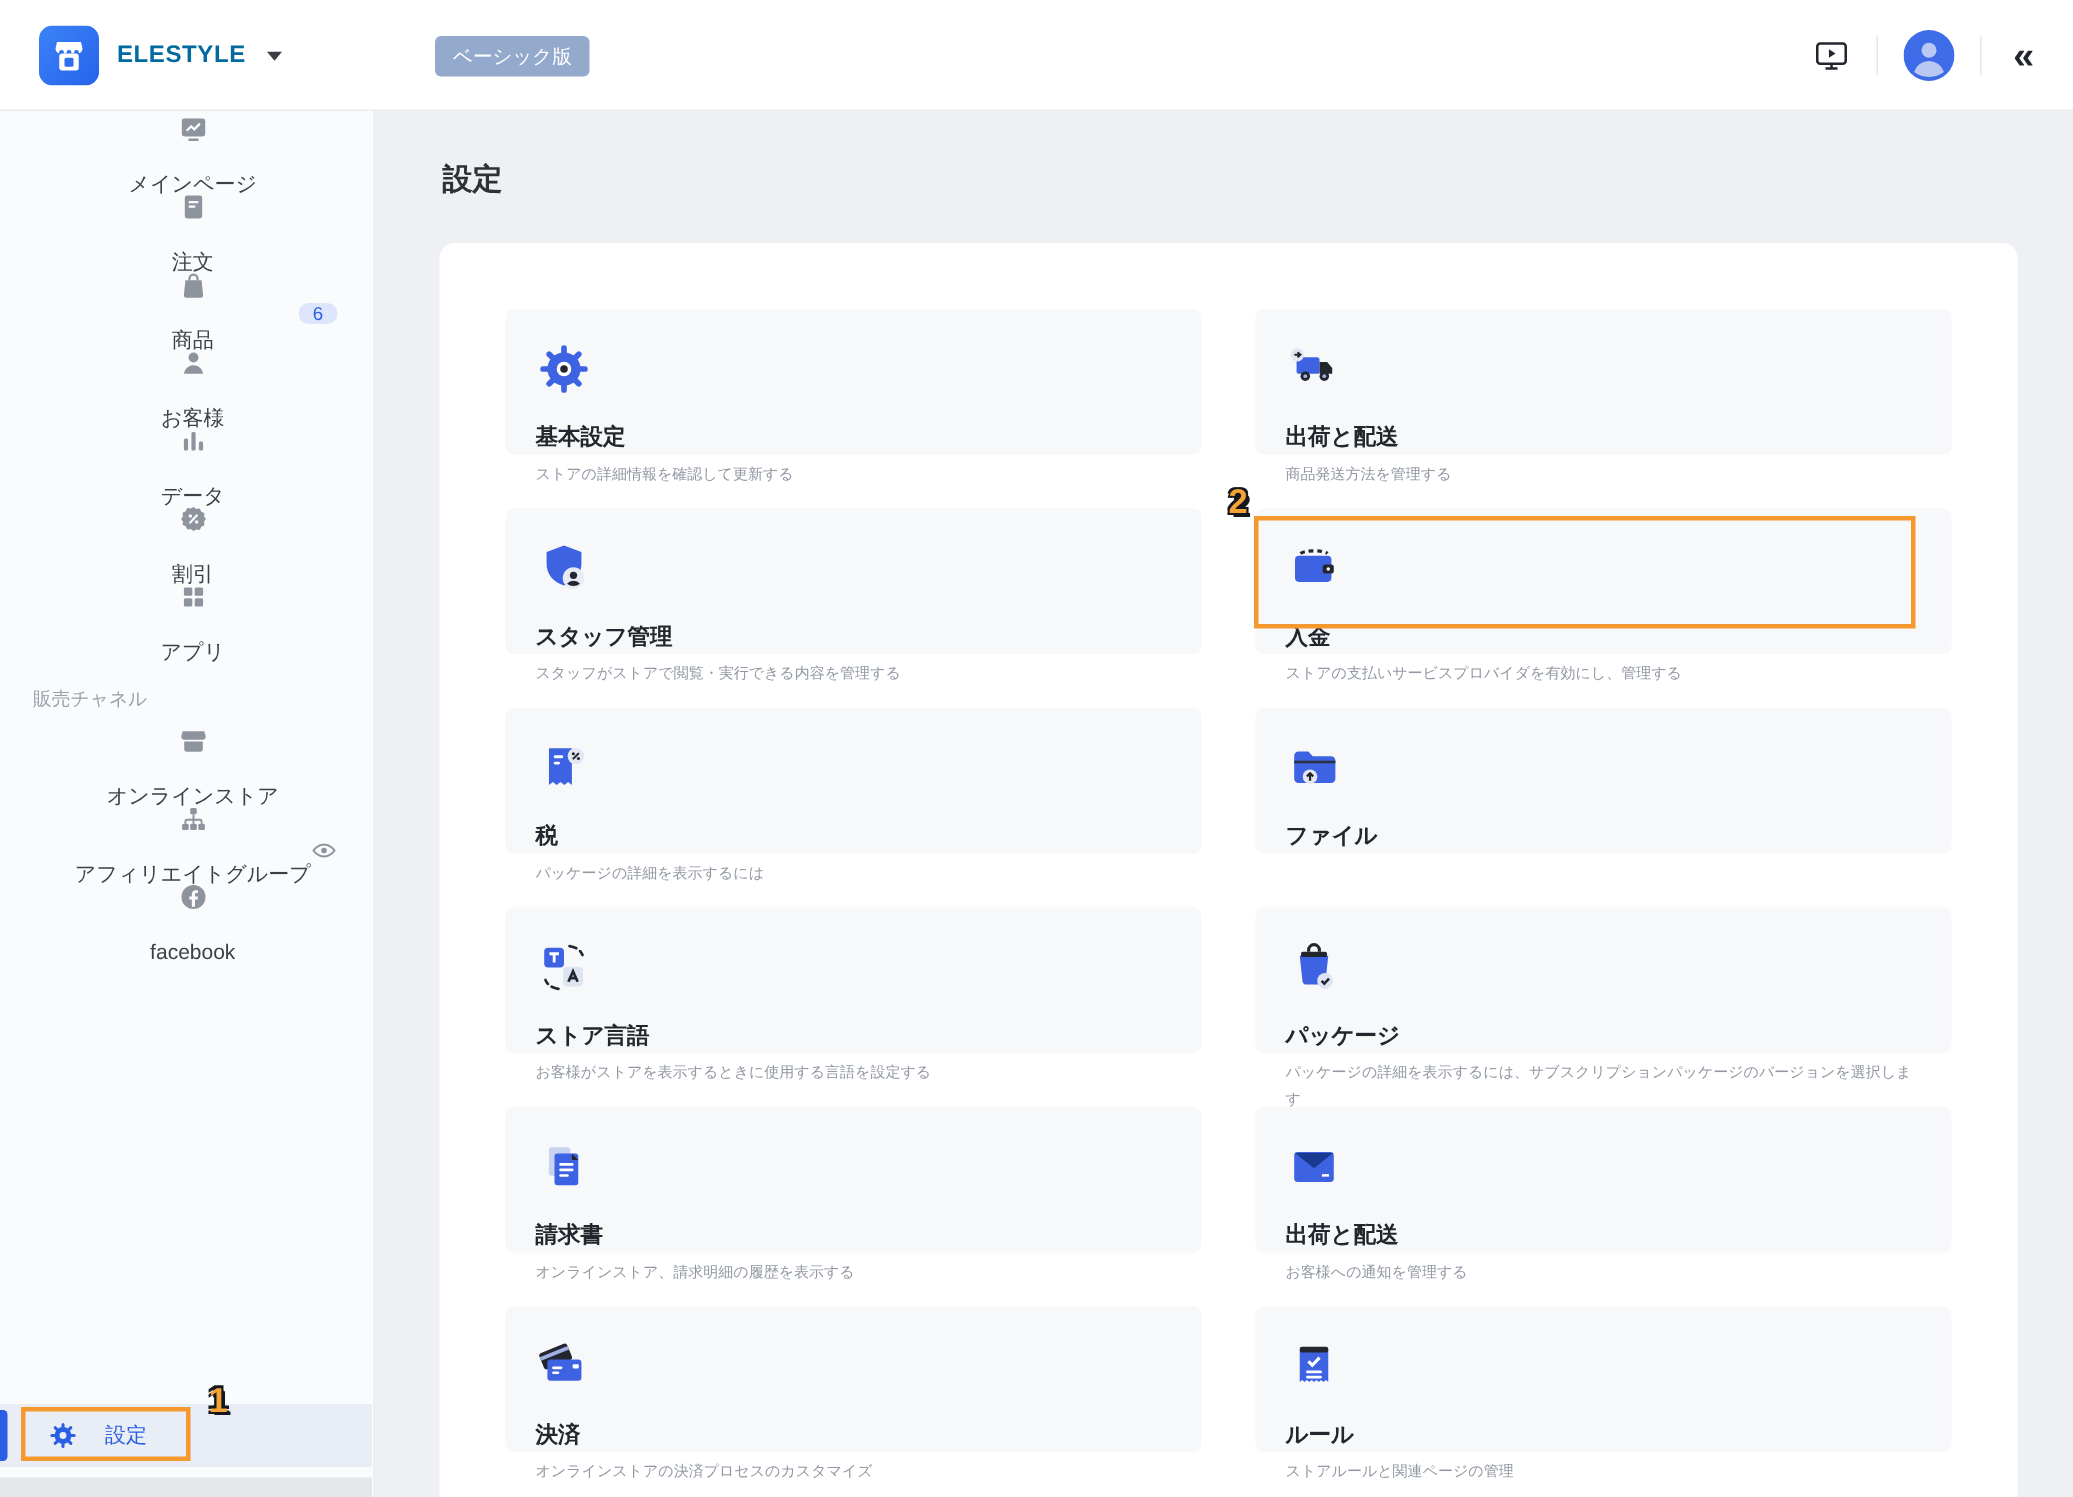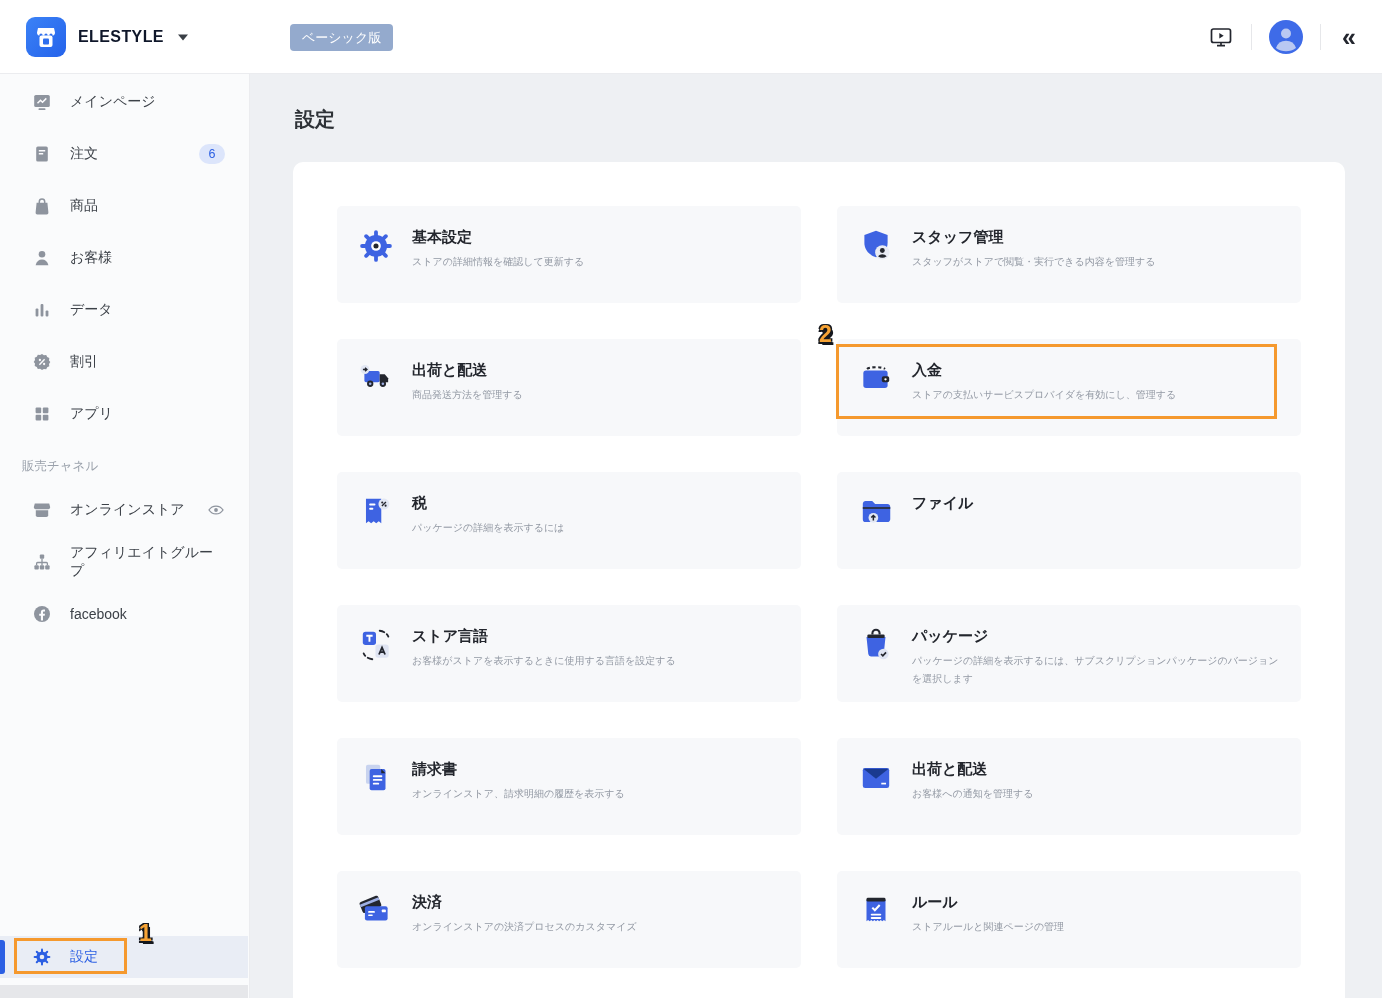--- a/index.html
+++ b/index.html
@@ -6,50 +6,50 @@
   html,body { margin:0; padding:0; }
   body {
     width:1382px; height:998px; position:relative; overflow:hidden;
     font-family:"Liberation Sans","DejaVu Sans",sans-serif;
     background:#eef0f3; color:#2e3237;
   }
   
   .app-header{position:absolute;left:0;top:0;right:0;height:74px;background:#fff;border-bottom:1px solid #ebecef;z-index:5;}
   .brand{position:absolute;left:26px;top:17px;display:flex;align-items:center;gap:12px;cursor:pointer;}
   .logo{width:40px;height:40px;display:flex;}
-  .brand-name{font-size:16px;font-weight:700;color:#0f172a;letter-spacing:.4px;}
+  .brand-name{font-size:16px;font-weight:700;color:#0369a1;letter-spacing:.4px;}
   .caret{display:flex;margin-left:2px;}
   .plan-badge{position:absolute;left:290px;top:24px;background:var(--plan-bg,#94aacd);color:#fff;font-size:13px;line-height:1;padding:7px 12px;border-radius:4px;}
   .header-right{position:absolute;right:22px;top:0;height:74px;display:flex;align-items:center;gap:17px;}
   .hicon{display:flex;cursor:pointer;}
   .avatar{width:34px;height:34px;display:flex;cursor:pointer;}
   .vdiv{width:1px;height:26px;background:#e6e7ea;}
   .collapse{font-size:25px;font-weight:700;color:#23262e;cursor:pointer;line-height:1;padding:0 4px;}
   
   .sidebar{position:absolute;left:0;top:74px;bottom:0;width:250px;background:#fafbfc;border-right:1px solid #ebecef;}
   #nav-main{padding-top:2px;}
   #nav-channels{margin-top:6px;}
-  .nav-item{height:52px;display:flex;align-items:center;padding:0 24px 0 32px;gap:18px;cursor:pointer;}
+  .nav-item{height:52px;display:flex;align-items:center;padding:0 24px 0 32px;gap:18px;cursor:pointer;flex-direction:column;}
   .nav-item .icon{width:20px;height:20px;color:#8e949e;display:flex;flex:none;}
   .icon svg{width:100%;height:100%;}
   .nav-label{font-size:14px;color:#3c4148;}
   .nav-badge{margin-left:auto;background:var(--pill-bg,#dce5fb);color:var(--blue,#2b5fe3);font-size:12.5px;min-width:26px;height:20px;padding:0 6px;border-radius:10px;display:flex;align-items:center;justify-content:center;}
   .icon.trailing{margin-left:auto;width:18px;height:18px;}
   .section-label{margin-top:18px;padding-left:22px;font-size:12.5px;color:#9aa1ab;height:20px;}
   .settings-row{position:absolute;left:0;right:1px;top:862px;height:42px;background:#e9edf5;display:flex;align-items:center;padding-left:32px;gap:18px;cursor:pointer;}
   .settings-row .icon{width:20px;height:20px;color:var(--blue,#2b5fe3);display:flex;}
   .settings-label{font-size:14px;font-weight:500;color:var(--blue,#2b5fe3);}
   .active-bar{position:absolute;left:0;top:4px;width:5px;height:34px;background:var(--blue,#2b5fe3);border-radius:0 3px 3px 0;}
   .sidebar-strip{position:absolute;left:0;right:1px;bottom:0;height:13px;background:#e6e7ea;}
   
   .content{position:absolute;left:250px;top:74px;right:0;bottom:0;background:#eef0f3;overflow:hidden;}
   .page-title{position:absolute;left:45px;top:32px;margin:0;font-size:20px;font-weight:700;color:#2e3237;}
   .panel{position:absolute;left:43px;top:88px;width:1052px;bottom:-12px;background:#fff;border-radius:10px;}
   #cards-grid{position:absolute;left:44px;top:44px;display:grid;grid-template-columns:464px 464px;gap:36px;}
-  .card{height:97px;background:#f7f8fa;border-radius:5px;display:flex;align-items:flex-start;padding:21px 20px;gap:17px;cursor:pointer;}
+  .card{height:97px;background:#f7f8fa;border-radius:5px;display:flex;align-items:flex-start;padding:21px 20px;gap:17px;cursor:pointer;flex-direction:column;}
   .card-icon{width:38px;height:38px;flex:none;color:var(--icon-blue,#3e63e2);display:flex;}
   .card-icon svg{width:38px;height:38px;}
   .card-text{min-width:0;}
   .card-title{font-size:15px;font-weight:700;color:#23262d;margin:0 0 6px;line-height:1.3;}
   .card-desc{font-size:10px;color:#9298a3;margin:0;line-height:1.85;}
   
   .overlay{position:absolute;inset:0;pointer-events:none;z-index:20;}
   .ann-rect{position:absolute;border:3px solid var(--orange,#f5992e);}
   .ann-rect-1{left:14px;top:938px;width:113px;height:36px;}
   .ann-rect-2{left:836px;top:344px;width:441px;height:75px;}
@@ -260,47 +260,47 @@
             </svg>
           </span>
           <div class="card-text">
             <h3 class="card-title">基本設定</h3>
             <p class="card-desc">ストアの詳細情報を確認して更新する</p>
           </div>
         </div>
         <div class="card">
           <span class="card-icon">
             <svg viewBox="0 0 36 36">
-              <path d="M18 3.5l11 4v7.5c0 6.8-4.4 11.6-11 13.7-6.6-2.1-11-6.9-11-13.7V7.5z" fill="currentColor"></path>
-              <circle cx="24" cy="24" r="6.8" fill="#e8ebf4"></circle>
-              <circle cx="24" cy="22.3" r="2.3" fill="#23262e"></circle>
-              <path d="M19.9 27.6a5.4 5.4 0 018.2 0 6.8 6.8 0 01-8.2 0z" fill="#23262e"></path>
-            </svg>
-          </span>
-          <div class="card-text">
-            <h3 class="card-title">スタッフ管理</h3>
-            <p class="card-desc">スタッフがストアで閲覧・実行できる内容を管理する</p>
-          </div>
-        </div>
-        <div class="card">
-          <span class="card-icon">
-            <svg viewBox="0 0 36 36">
               <rect x="7" y="10.5" width="14.5" height="10.5" rx="1.6" fill="currentColor"></rect>
               <path d="M21.5 13.5h4.8l3.2 3.8v3.7h-8z" fill="#23262e"></path>
               <circle cx="12.5" cy="22.5" r="3" fill="#23262e"></circle>
               <circle cx="12.5" cy="22.5" r="1.2" fill="#9fb0e4"></circle>
               <circle cx="24.5" cy="22.5" r="3" fill="#23262e"></circle>
               <circle cx="24.5" cy="22.5" r="1.2" fill="#9fb0e4"></circle>
               <circle cx="7.5" cy="9" r="4.2" fill="#e2e7f3"></circle>
               <path d="M5.6 9h3.4M7.6 7.4L9.4 9 7.6 10.6" stroke="#23262e" stroke-width="1.3" fill="none"></path>
             </svg>
           </span>
           <div class="card-text">
             <h3 class="card-title">出荷と配送</h3>
             <p class="card-desc">商品発送方法を管理する</p>
+          </div>
+        </div>
+        <div class="card">
+          <span class="card-icon">
+            <svg viewBox="0 0 36 36">
+              <path d="M18 3.5l11 4v7.5c0 6.8-4.4 11.6-11 13.7-6.6-2.1-11-6.9-11-13.7V7.5z" fill="currentColor"></path>
+              <circle cx="24" cy="24" r="6.8" fill="#e8ebf4"></circle>
+              <circle cx="24" cy="22.3" r="2.3" fill="#23262e"></circle>
+              <path d="M19.9 27.6a5.4 5.4 0 018.2 0 6.8 6.8 0 01-8.2 0z" fill="#23262e"></path>
+            </svg>
+          </span>
+          <div class="card-text">
+            <h3 class="card-title">スタッフ管理</h3>
+            <p class="card-desc">スタッフがストアで閲覧・実行できる内容を管理する</p>
           </div>
         </div>
         <div class="card">
           <span class="card-icon">
             <svg viewBox="0 0 36 36">
               <path d="M9.5 8.5c2.5-2.2 14.5-2.2 17 0" stroke="#23262e" stroke-width="2" fill="none" stroke-dasharray="3 2.4"></path>
               <rect x="6" y="10" width="23" height="16.5" rx="2.6" fill="currentColor"></rect>
               <rect x="23.5" y="15.5" width="7" height="5.6" rx="1.6" fill="#23262e"></rect>
               <circle cx="27" cy="18.3" r="1.1" fill="#fff"></circle>
             </svg>

